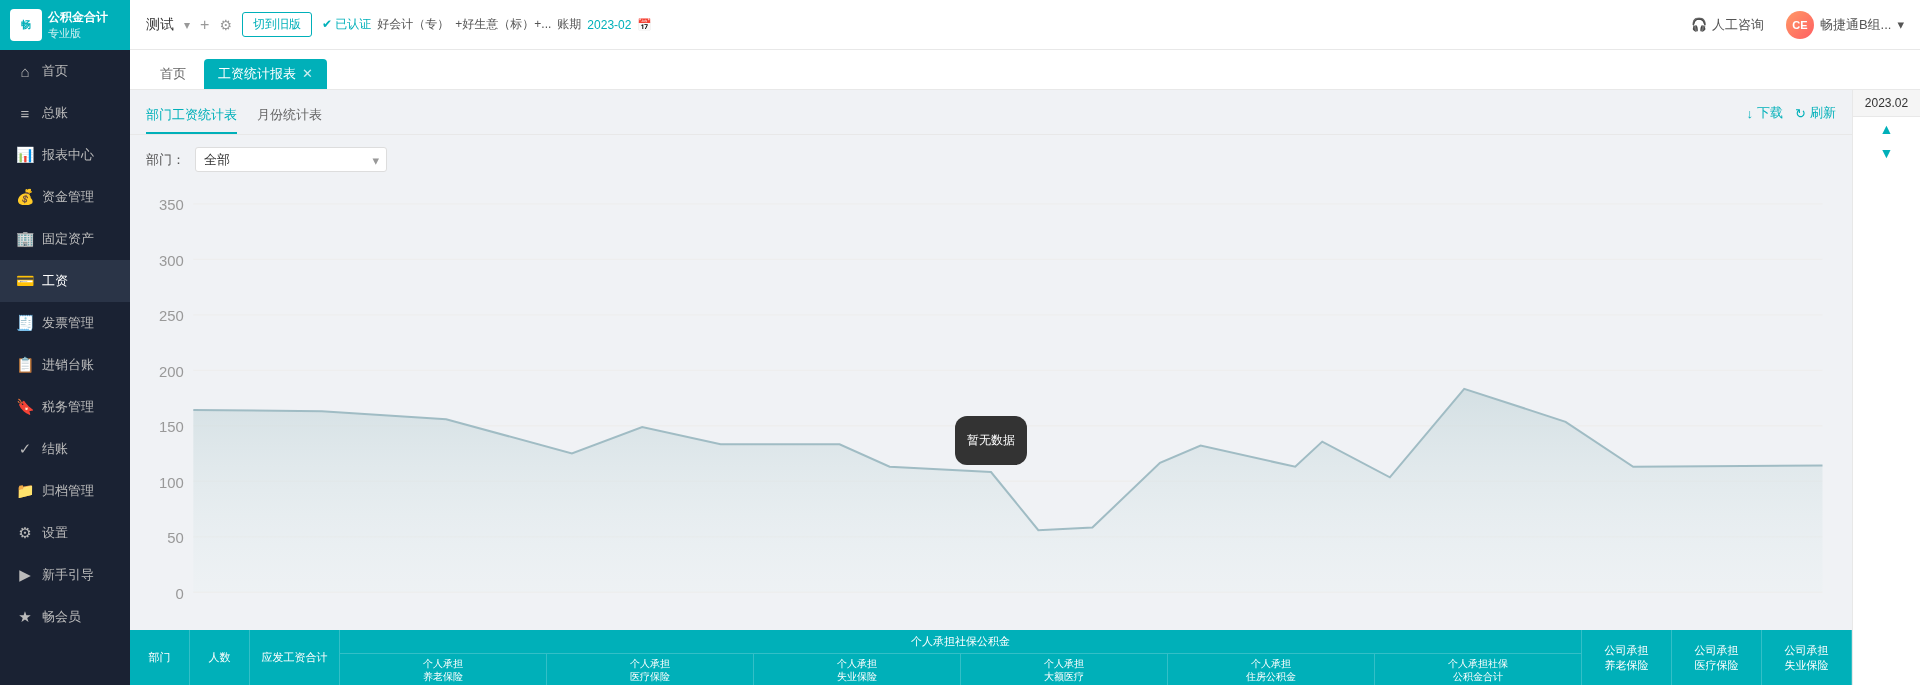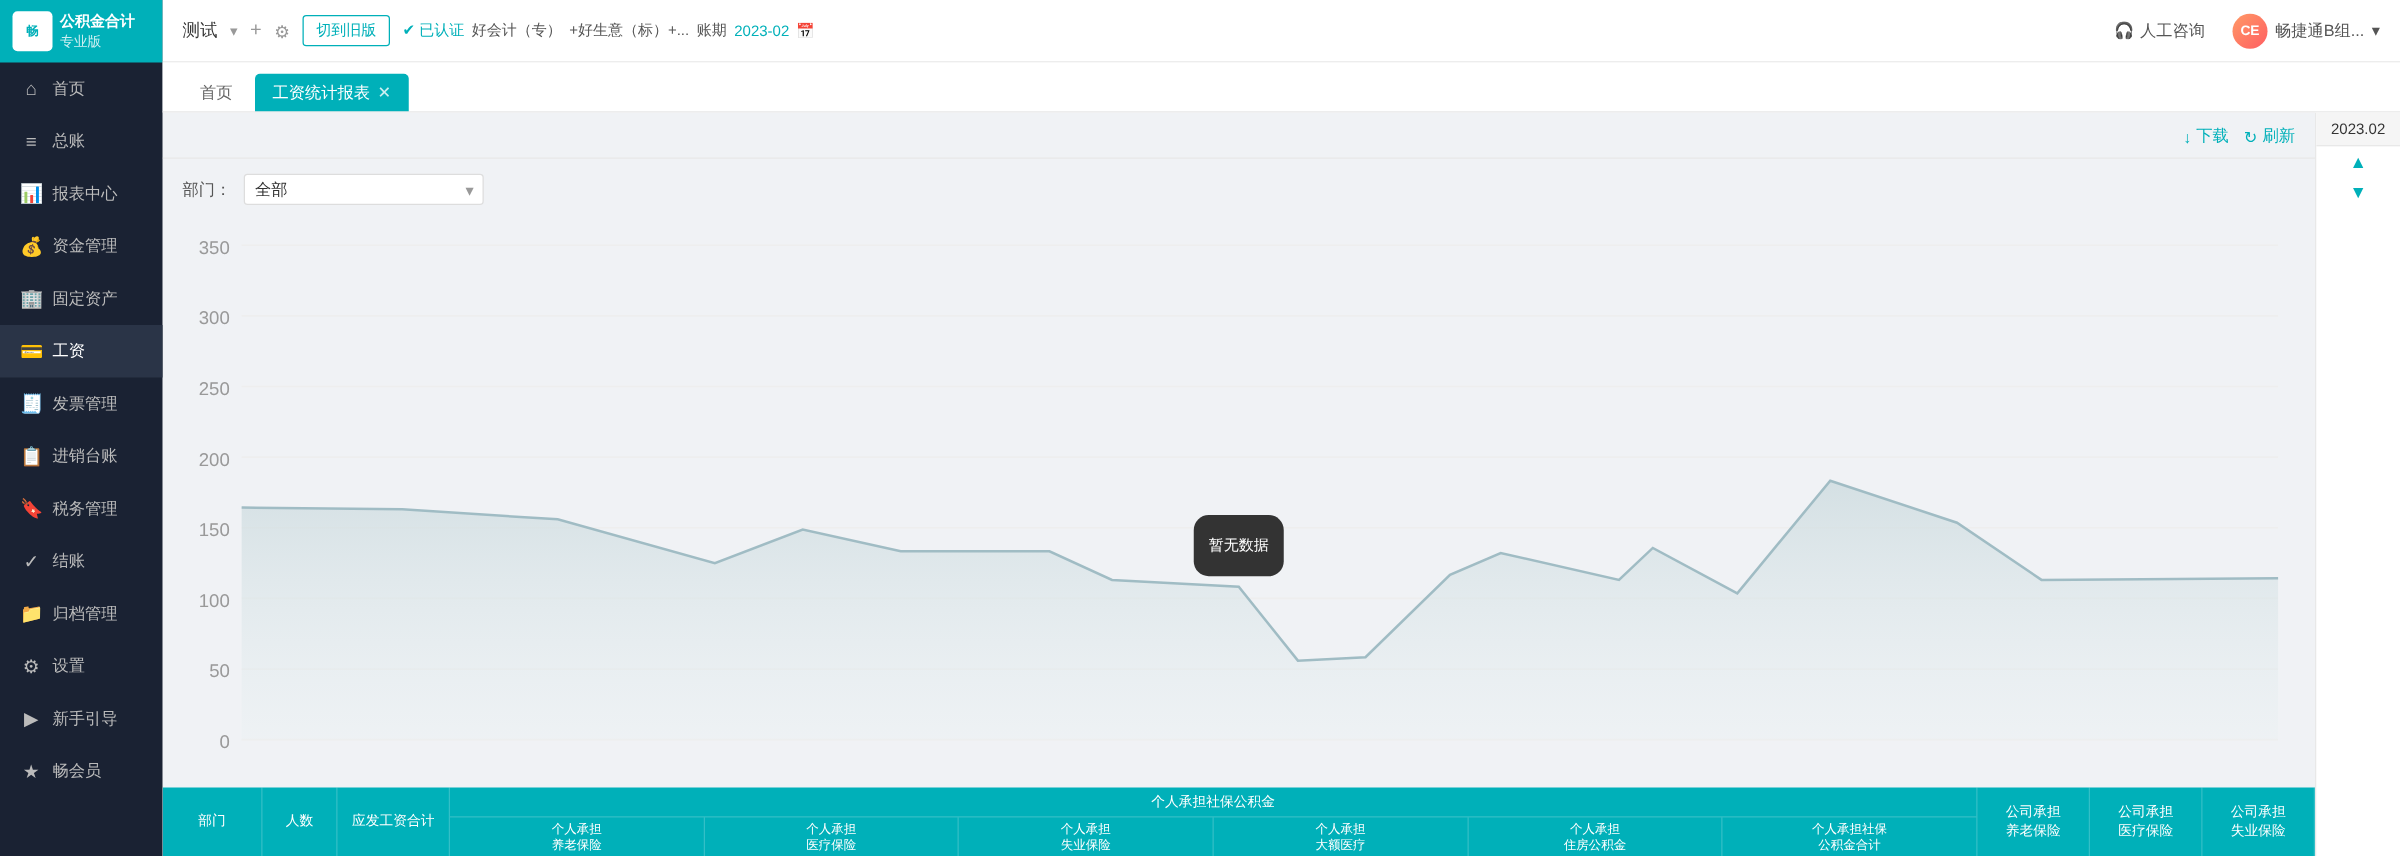--- a/index.html
+++ b/index.html
@@ -407,20 +407,24 @@
     <div id="tabs-container" style="display:flex;align-items:flex-end;gap:4px;">
         <div class="tab-item"><span>首页</span></div>
         <div class="tab-item active"><span>工资统计报表</span><span class="tab-close">✕</span></div>
       </div>
   </div>
 
   <div class="content-inner">
     <div class="content-main">
 
       <div class="subtab-bar">
+        <div id="subtabs-container" style="display:flex;gap:20px;">
+            <div class="subtab-item active">部门工资统计表</div>
+            <div class="subtab-item">月份统计表</div>
+          </div>
         <div class="subtab-actions">
           <div class="subtab-action-btn">
             <span>↓</span>
             <span>下载</span>
           </div>
           <div class="subtab-action-btn">
             <span>↻</span>
             <span>刷新</span>
           </div>
         </div>
@@ -463,21 +467,21 @@
             </linearGradient>
           </defs>
           <polygon points="35,309 35,171 130,172 222,178 315,204 367,184 425,197 513,197 550,214 625,218 660,262 700,260 750,211 780,198 850,214 870,195 920,222 975,155 1050,180 1100,214 1240,213 1240,309" fill="url(#chartFill)"></polygon>
           <polyline points="35,171 130,172 222,178 315,204 367,184 425,197 513,197 550,214 625,218 660,262 700,260 750,211 780,198 850,214 870,195 920,222 975,155 1050,180 1100,214 1240,213" fill="none" stroke="#a0bcc4" stroke-width="1.5"></polyline>
 
         </svg>
         <div class="chart-tooltip">暂无数据</div>
       </div>
 
       <div class="table-header">
-        <div class="th-cell" style="width:80px;height:100%;">部门</div>
+        <div class="th-cell" style="width:60px;height:100%;">部门</div>
         <div class="th-cell" style="width:60px;height:100%;">人数</div>
         <div class="th-cell" style="width:90px;height:100%;line-height:1.3;">应发工资合计</div>
         <div class="th-group" style="flex:1;">
           <div class="th-group-title">个人承担社保公积金</div>
           <div class="th-group-cols">
             <div class="th-group-col" style="flex:1;">个人承担<br>养老保险</div>
             <div class="th-group-col" style="flex:1;">个人承担<br>医疗保险</div>
             <div class="th-group-col" style="flex:1;">个人承担<br>失业保险</div>
             <div class="th-group-col" style="flex:1;">个人承担<br>大额医疗</div>
             <div class="th-group-col" style="flex:1;">个人承担<br>住房公积金</div>

